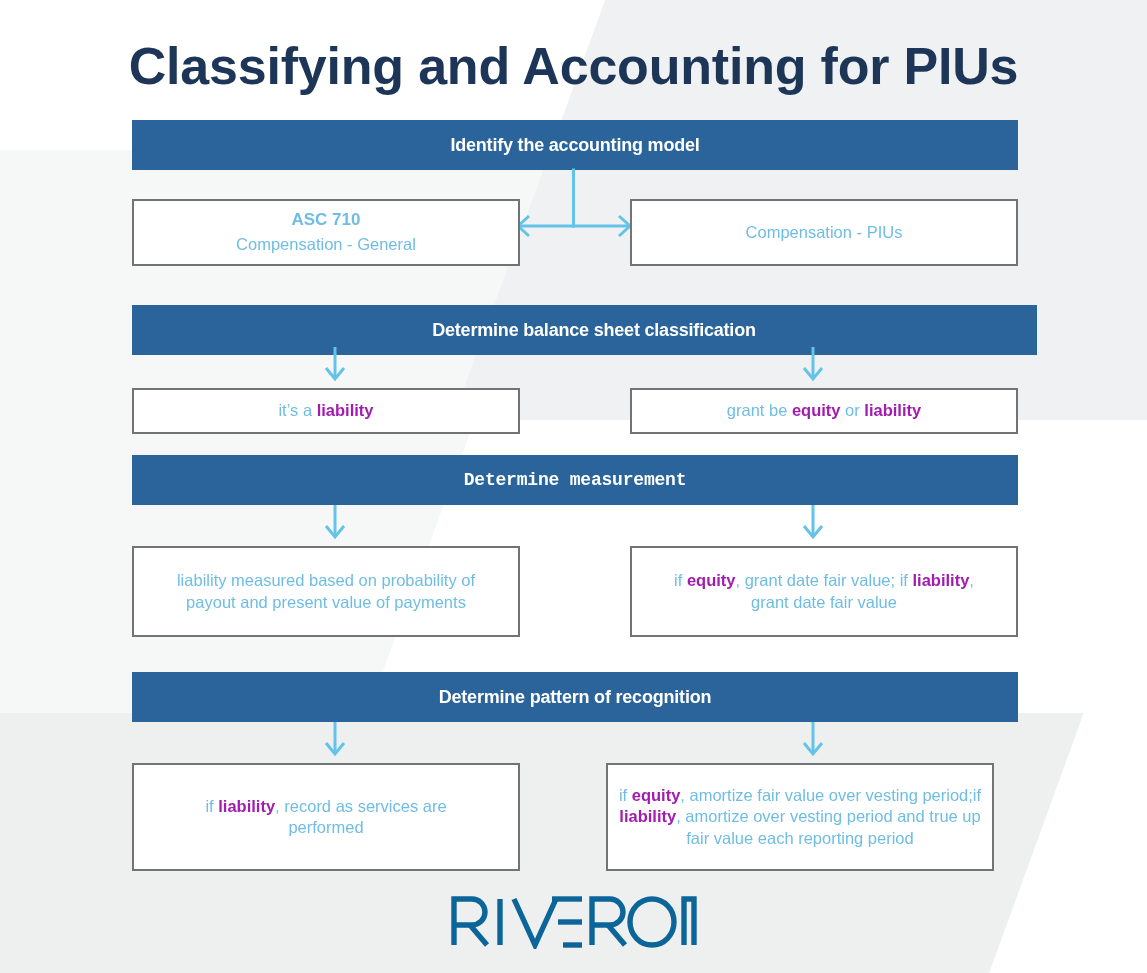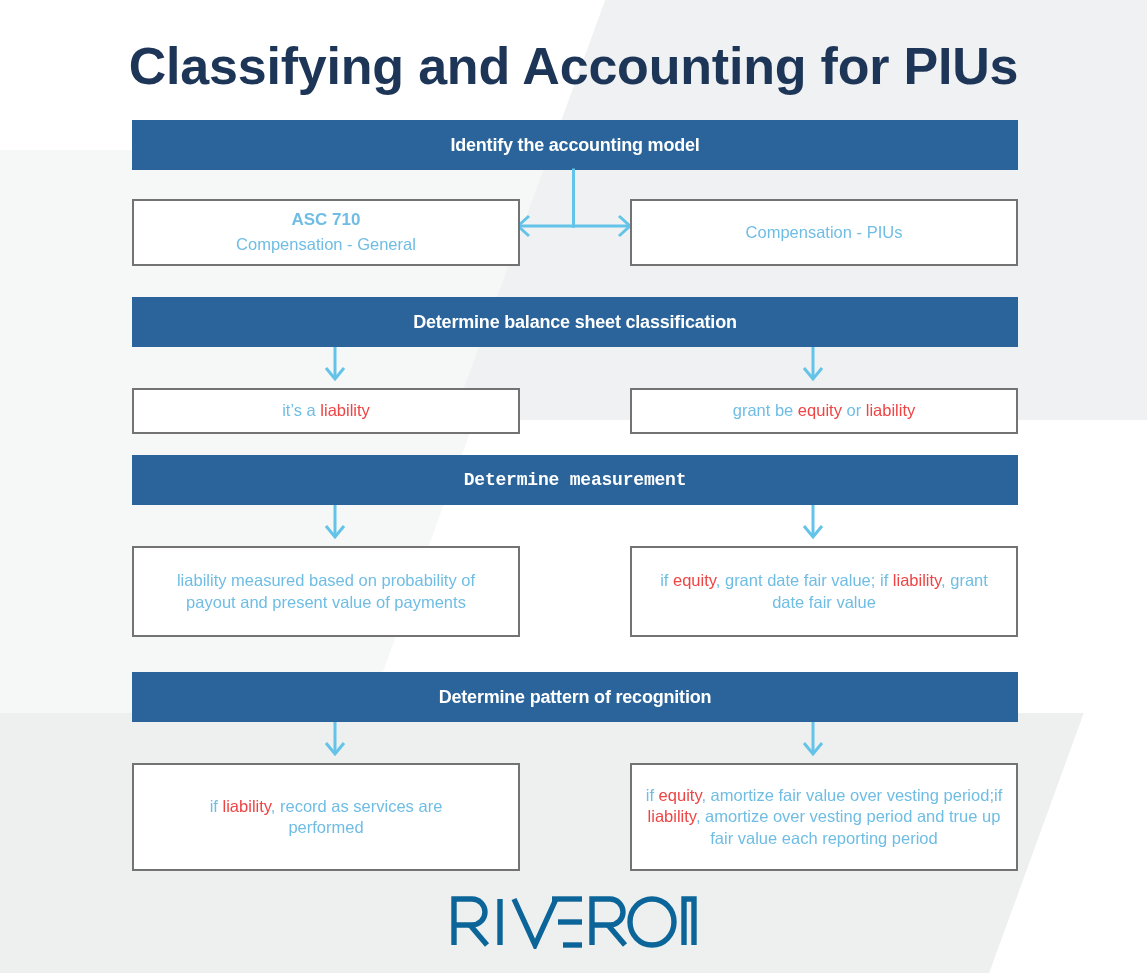--- a/index.html
+++ b/index.html
@@ -94,21 +94,21 @@
     color: #6fbde4;
     font-size: 16.5px;
     line-height: 1.3;
     display: flex;
     align-items: center;
     justify-content: center;
     text-align: center;
     padding: 18px 10px;
   }
   .opt-box .inner { width: 100%; }
-  .opt-box b { font-weight: normal; color: #ef4444; }
+  .opt-box b { font-weight: bold; color: #a21caf; }
   .opt-box .ttl {
     display: block;
     font-weight: bold;
     font-size: 17px;
     margin-bottom: 3px;
   }
   .opt-box .sub { display: block; }
 
   
   .arrow-svg { position: absolute; overflow: visible; }
@@ -159,21 +159,21 @@
         <span class="sub">Compensation - General</span>
       </div>
     </div>
 
     <div class="opt-box" style="left:630px; top:199px; width:388px; height:67px;">
       <div class="inner">
         <span class="sub">Compensation - PIUs</span>
       </div>
     </div>
 
-    <div class="stage-header" style="top:297px;">Determine balance sheet classification</div>
+    <div class="stage-header" style="top:305px;padding-left:19px;">Determine balance sheet classification</div>
 
     <svg class="arrow-svg" style="left:323px; top:347px;" width="24" height="38" viewBox="0 0 24 38">
       <g stroke="#64c3e8" stroke-width="3" fill="none">
           <path d="M12 0 L12 30"></path>
           <path d="M3 21 L12 32 L21 21"></path>
         </g>
     </svg>
     <svg class="arrow-svg" style="left:801px; top:347px;" width="24" height="38" viewBox="0 0 24 38">
       <g stroke="#64c3e8" stroke-width="3" fill="none">
           <path d="M12 0 L12 30"></path>
@@ -224,21 +224,21 @@
       <g stroke="#64c3e8" stroke-width="3" fill="none">
           <path d="M12 0 L12 30"></path>
           <path d="M3 21 L12 32 L21 21"></path>
         </g>
     </svg>
 
     <div class="opt-box" style="left:132px; top:763px; width:388px; height:108px;">
       <div class="inner rich" style="max-width:260px;margin:13px auto;"><span>if </span><b>liability</b><span>, record as services are performed</span></div>
     </div>
 
-    <div class="opt-box" style="left:630px; top:763px; width:388px; height:108px;">
+    <div class="opt-box" style="left:606px; top:763px; width:388px; height:108px;">
       <div class="inner rich" style="max-width:366px;margin:0 auto;"><span>if </span><b>equity</b><span>, amortize fair value over vesting period;if </span><b>liability</b><span>, amortize over vesting period and true up fair value each reporting period</span></div>
     </div>
 
     <div class="logo">
       <svg width="248" height="56" viewBox="0 0 248 56">
         <g fill="none" stroke="#0c6599" stroke-width="5.4" stroke-linecap="butt">
 
           <path d="M4 52 L4 6 L22 6 A13 13 0 0 1 22 32 L4 32"></path>
           <path d="M20 32 L37 52"></path>
 

